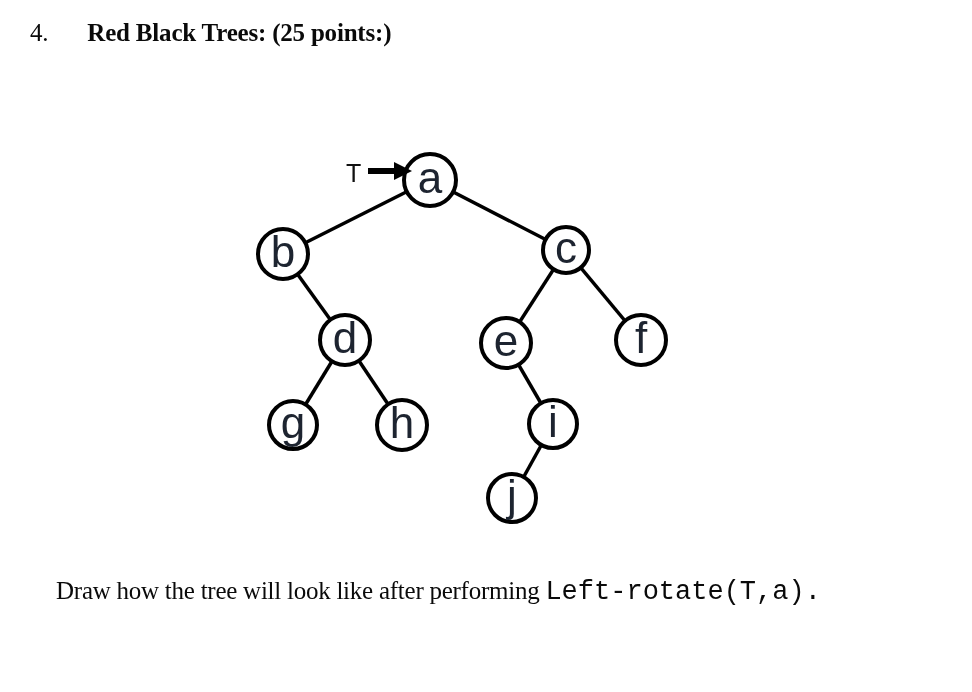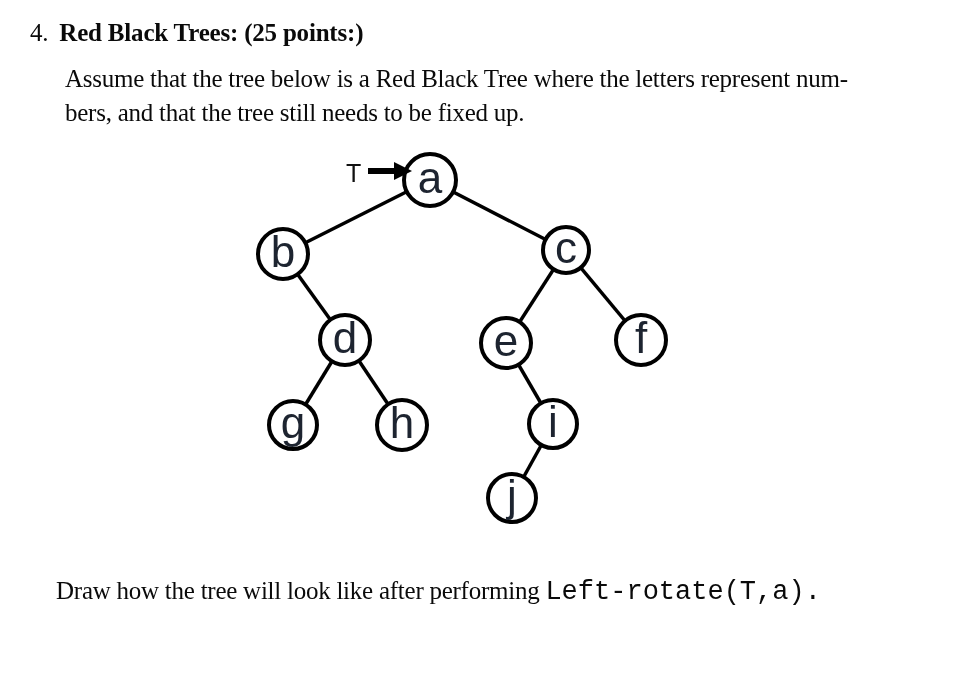--- a/index.html
+++ b/index.html
@@ -11,21 +11,21 @@
     font-family: "Liberation Serif", serif;
     color: #0a0a0a;
   }
   .page { position: absolute; inset: 0; }
   .heading {
     position: absolute; top: 20px; left: 30px;
     font-size: 25px; line-height: 1; white-space: nowrap;
     letter-spacing: -0.2px;
   }
   .qnum { font-weight: normal; }
-  .qtitle { font-weight: bold; margin-left: 11px; }
+  .qtitle { font-weight: bold; margin-left: 39px; }
   .body-line {
     position: absolute; left: 65px;
     font-size: 25px; line-height: 1; white-space: nowrap;
     letter-spacing: -0.25px;
   }
   .line1 { top: 66px; }
   .line2 { top: 100px; }
   .instruction {
     position: absolute; left: 56px; top: 578px;
     font-size: 25px; line-height: 1; white-space: nowrap;
@@ -40,22 +40,20 @@
 </style>
 </head>
 <body>
 
 <div class="page">
 
   <div class="heading">
     <span class="qnum">4.</span><span class="qtitle">Red Black Trees: (25 points:)</span>
   </div>
 
-  <div class="body-line line1">Assume that the tree below is a Red Black Tree where the letters represent num-</div>
-  <div class="body-line line2">bers, and that the tree still needs to be fixed up.</div>
 
   <svg id="tree-svg" width="972" height="692" viewBox="0 0 972 692">
       <line x1="430" y1="180" x2="283" y2="254" stroke="#000000" stroke-width="3.5"></line>
       <line x1="430" y1="180" x2="566" y2="250" stroke="#000000" stroke-width="3.5"></line>
       <line x1="283" y1="254" x2="345" y2="340" stroke="#000000" stroke-width="3.5"></line>
       <line x1="566" y1="250" x2="506" y2="343" stroke="#000000" stroke-width="3.5"></line>
       <line x1="566" y1="250" x2="641" y2="340" stroke="#000000" stroke-width="3.5"></line>
       <line x1="345" y1="340" x2="293" y2="425" stroke="#000000" stroke-width="3.5"></line>
       <line x1="345" y1="340" x2="402" y2="425" stroke="#000000" stroke-width="3.5"></line>
       <line x1="506" y1="343" x2="553" y2="424" stroke="#000000" stroke-width="3.5"></line>

